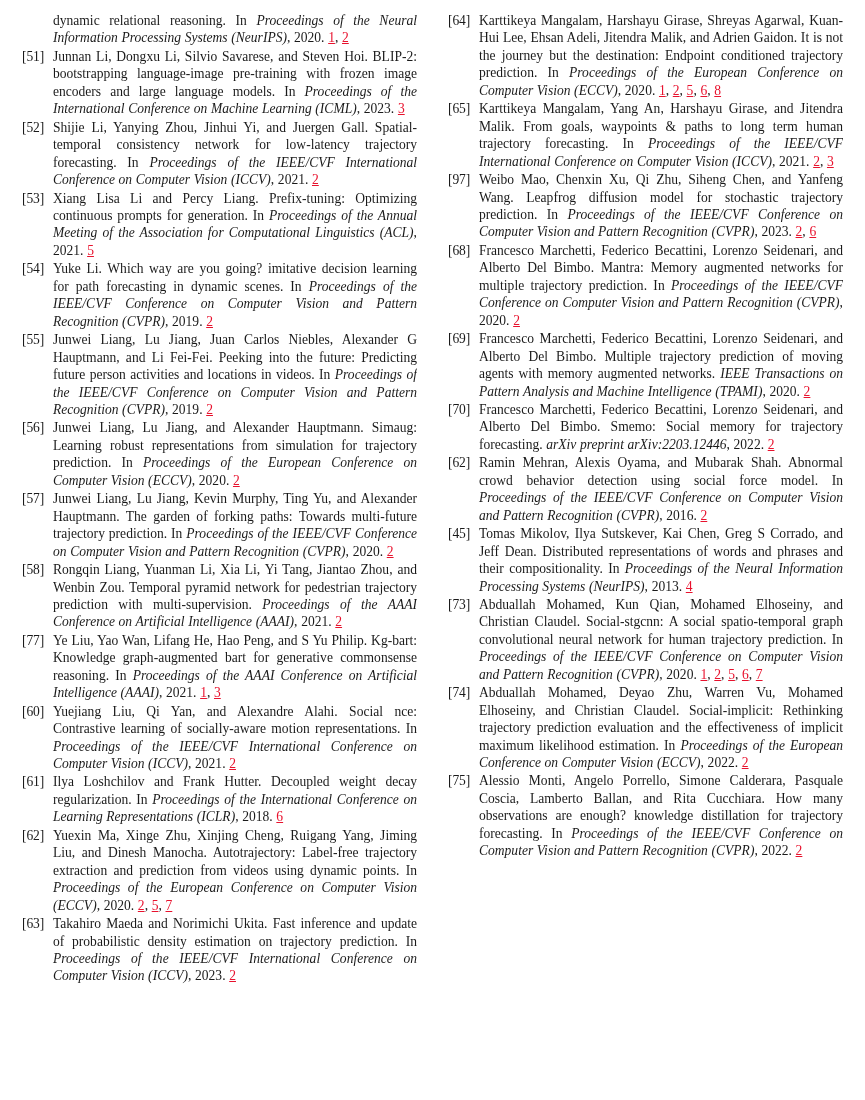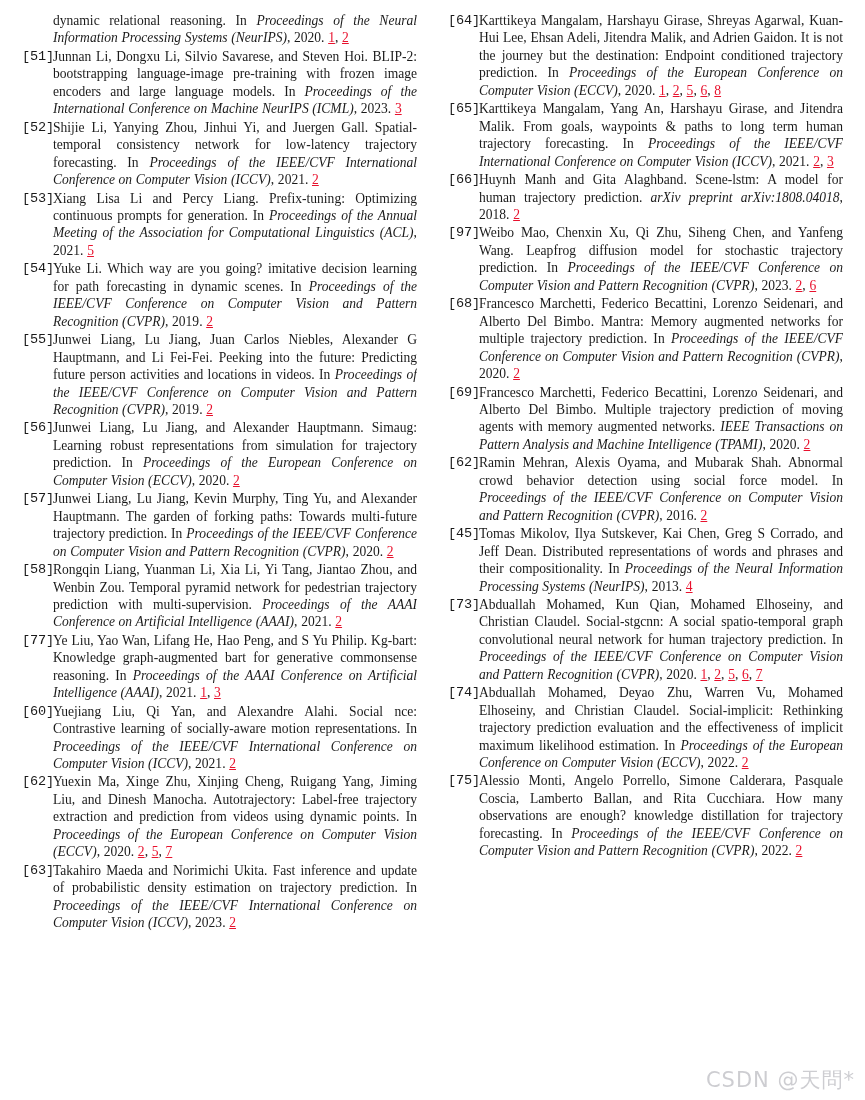--- a/index.html
+++ b/index.html
@@ -44,21 +44,20 @@
     margin: 0 0 1.0px 0;
     font-size: 13.55px;
     line-height: 17.45px;
   }
   .ref-num {
     flex: 0 0 auto;
     width: 31px;
     text-align: left;
     white-space: nowrap;
     letter-spacing: -0.1px;
-    font-family: Liberation Mono, monospace;
   }
   .ref-body {
     flex: 1 1 auto;
     text-align: justify;
     text-justify: inter-word;
     hyphens: manual;
     word-spacing: 0.02em;
   }
   
   .ref.clipped .ref-num { visibility: hidden; }
@@ -90,21 +89,21 @@
 
 <div id="page">
   <div class="columns">
     <div class="column" id="col-left">
         <div class="ref clipped">
           <span class="ref-num"></span>
           <span class="ref-body"><span>dynamic relational reasoning. In </span><i>Proceedings of the Neural Information Processing Systems (NeurIPS)</i><span>, 2020. </span><a class="cite" href="#">1</a><span>, </span><a class="cite" href="#">2</a></span>
         </div>
         <div class="ref">
           <span class="ref-num">[51]</span>
-          <span class="ref-body"><span>Junnan Li, Dongxu Li, Silvio Savarese, and Steven Hoi. BLIP-2: bootstrapping language-image pre-training with frozen image encoders and large language models. In </span><i>Proceedings of the International Conference on Machine NeurIPS (ICML)</i><span>, 2023. </span><a class="cite" href="#">3</a></span>
+          <span class="ref-body"><span>Junnan Li, Dongxu Li, Silvio Savarese, and Steven Hoi. BLIP-2: bootstrapping language-image pre-training with frozen image encoders and large language models. In </span><i>Proceedings of the International Conference on Machine Learning (ICML)</i><span>, 2023. </span><a class="cite" href="#">3</a></span>
         </div>
         <div class="ref">
           <span class="ref-num">[52]</span>
           <span class="ref-body"><span>Shijie Li, Yanying Zhou, Jinhui Yi, and Juergen Gall. Spatial-temporal consistency network for low-latency trajectory forecasting. In </span><i>Proceedings of the IEEE/CVF International Conference on Computer Vision (ICCV)</i><span>, 2021. </span><a class="cite" href="#">2</a></span>
         </div>
         <div class="ref">
           <span class="ref-num">[53]</span>
           <span class="ref-body"><span>Xiang Lisa Li and Percy Liang. Prefix-tuning: Optimizing continuous prompts for generation. In </span><i>Proceedings of the Annual Meeting of the Association for Computational Linguistics (ACL)</i><span>, 2021. </span><a class="cite" href="#">5</a></span>
         </div>
         <div class="ref">
@@ -129,52 +128,56 @@
         </div>
         <div class="ref">
           <span class="ref-num">[77]</span>
           <span class="ref-body"><span>Ye Liu, Yao Wan, Lifang He, Hao Peng, and S Yu Philip. Kg-bart: Knowledge graph-augmented bart for generative commonsense reasoning. In </span><i>Proceedings of the AAAI Conference on Artificial Intelligence (AAAI)</i><span>, 2021. </span><a class="cite" href="#">1</a><span>, </span><a class="cite" href="#">3</a></span>
         </div>
         <div class="ref">
           <span class="ref-num">[60]</span>
           <span class="ref-body"><span>Yuejiang Liu, Qi Yan, and Alexandre Alahi. Social nce: Contrastive learning of socially-aware motion representations. In </span><i>Proceedings of the IEEE/CVF International Conference on Computer Vision (ICCV)</i><span>, 2021. </span><a class="cite" href="#">2</a></span>
         </div>
         <div class="ref">
+          <span class="ref-num">[61]</span>
+          <span class="ref-body"><span>Ilya Loshchilov and Frank Hutter. Decoupled weight decay regularization. In </span><i>Proceedings of the International Conference on Learning Representations (ICLR)</i><span>, 2018. </span><a class="cite" href="#">6</a></span>
+        </div>
+        <div class="ref">
           <span class="ref-num">[62]</span>
           <span class="ref-body"><span>Yuexin Ma, Xinge Zhu, Xinjing Cheng, Ruigang Yang, Jiming Liu, and Dinesh Manocha. Autotrajectory: Label-free trajectory extraction and prediction from videos using dynamic points. In </span><i>Proceedings of the European Conference on Computer Vision (ECCV)</i><span>, 2020. </span><a class="cite" href="#">2</a><span>, </span><a class="cite" href="#">5</a><span>, </span><a class="cite" href="#">7</a></span>
         </div>
         <div class="ref">
           <span class="ref-num">[63]</span>
           <span class="ref-body"><span>Takahiro Maeda and Norimichi Ukita. Fast inference and update of probabilistic density estimation on trajectory prediction. In </span><i>Proceedings of the IEEE/CVF International Conference on Computer Vision (ICCV)</i><span>, 2023. </span><a class="cite" href="#">2</a></span>
         </div>
       </div>
     <div class="column" id="col-right">
         <div class="ref">
           <span class="ref-num">[64]</span>
           <span class="ref-body"><span>Karttikeya Mangalam, Harshayu Girase, Shreyas Agarwal, Kuan-Hui Lee, Ehsan Adeli, Jitendra Malik, and Adrien Gaidon. It is not the journey but the destination: Endpoint conditioned trajectory prediction. In </span><i>Proceedings of the European Conference on Computer Vision (ECCV)</i><span>, 2020. </span><a class="cite" href="#">1</a><span>, </span><a class="cite" href="#">2</a><span>, </span><a class="cite" href="#">5</a><span>, </span><a class="cite" href="#">6</a><span>, </span><a class="cite" href="#">8</a></span>
         </div>
         <div class="ref">
           <span class="ref-num">[65]</span>
           <span class="ref-body"><span>Karttikeya Mangalam, Yang An, Harshayu Girase, and Jitendra Malik. From goals, waypoints &amp; paths to long term human trajectory forecasting. In </span><i>Proceedings of the IEEE/CVF International Conference on Computer Vision (ICCV)</i><span>, 2021. </span><a class="cite" href="#">2</a><span>, </span><a class="cite" href="#">3</a></span>
         </div>
         <div class="ref">
-          <span class="ref-num">[66]</span>
-          <span class="ref-body"><span>Huynh Manh and Gita Alaghband. Scene-lstm: A model for human trajectory prediction. </span><i>arXiv preprint arXiv:1808.04018</i><span>, 2018. </span><a class="cite" href="#">2</a></span>
-        </div>
-        <div class="ref">
           <span class="ref-num">[97]</span>
           <span class="ref-body"><span>Weibo Mao, Chenxin Xu, Qi Zhu, Siheng Chen, and Yanfeng Wang. Leapfrog diffusion model for stochastic trajectory prediction. In </span><i>Proceedings of the IEEE/CVF Conference on Computer Vision and Pattern Recognition (CVPR)</i><span>, 2023. </span><a class="cite" href="#">2</a><span>, </span><a class="cite" href="#">6</a></span>
         </div>
         <div class="ref">
           <span class="ref-num">[68]</span>
           <span class="ref-body"><span>Francesco Marchetti, Federico Becattini, Lorenzo Seidenari, and Alberto Del Bimbo. Mantra: Memory augmented networks for multiple trajectory prediction. In </span><i>Proceedings of the IEEE/CVF Conference on Computer Vision and Pattern Recognition (CVPR)</i><span>, 2020. </span><a class="cite" href="#">2</a></span>
         </div>
         <div class="ref">
           <span class="ref-num">[69]</span>
           <span class="ref-body"><span>Francesco Marchetti, Federico Becattini, Lorenzo Seidenari, and Alberto Del Bimbo. Multiple trajectory prediction of moving agents with memory augmented networks. </span><i>IEEE Transactions on Pattern Analysis and Machine Intelligence (TPAMI)</i><span>, 2020. </span><a class="cite" href="#">2</a></span>
+        </div>
+        <div class="ref">
+          <span class="ref-num">[70]</span>
+          <span class="ref-body"><span>Francesco Marchetti, Federico Becattini, Lorenzo Seidenari, and Alberto Del Bimbo. Smemo: Social memory for trajectory forecasting. </span><i>arXiv preprint arXiv:2203.12446</i><span>, 2022. </span><a class="cite" href="#">2</a></span>
         </div>
         <div class="ref">
           <span class="ref-num">[62]</span>
           <span class="ref-body"><span>Ramin Mehran, Alexis Oyama, and Mubarak Shah. Abnormal crowd behavior detection using social force model. In </span><i>Proceedings of the IEEE/CVF Conference on Computer Vision and Pattern Recognition (CVPR)</i><span>, 2016. </span><a class="cite" href="#">2</a></span>
         </div>
         <div class="ref">
           <span class="ref-num">[45]</span>
           <span class="ref-body"><span>Tomas Mikolov, Ilya Sutskever, Kai Chen, Greg S Corrado, and Jeff Dean. Distributed representations of words and phrases and their compositionality. In </span><i>Proceedings of the Neural Information Processing Systems (NeurIPS)</i><span>, 2013. </span><a class="cite" href="#">4</a></span>
         </div>
         <div class="ref">
@@ -184,14 +187,13 @@
         <div class="ref">
           <span class="ref-num">[74]</span>
           <span class="ref-body"><span>Abduallah Mohamed, Deyao Zhu, Warren Vu, Mohamed Elhoseiny, and Christian Claudel. Social-implicit: Rethinking trajectory prediction evaluation and the effectiveness of implicit maximum likelihood estimation. In </span><i>Proceedings of the European Conference on Computer Vision (ECCV)</i><span>, 2022. </span><a class="cite" href="#">2</a></span>
         </div>
         <div class="ref">
           <span class="ref-num">[75]</span>
           <span class="ref-body"><span>Alessio Monti, Angelo Porrello, Simone Calderara, Pasquale Coscia, Lamberto Ballan, and Rita Cucchiara. How many observations are enough? knowledge distillation for trajectory forecasting. In </span><i>Proceedings of the IEEE/CVF Conference on Computer Vision and Pattern Recognition (CVPR)</i><span>, 2022. </span><a class="cite" href="#">2</a></span>
         </div>
       </div>
   </div>
-  <div id="watermark">CSDN @天問*</div>
 </div>
 
 </body></html>

